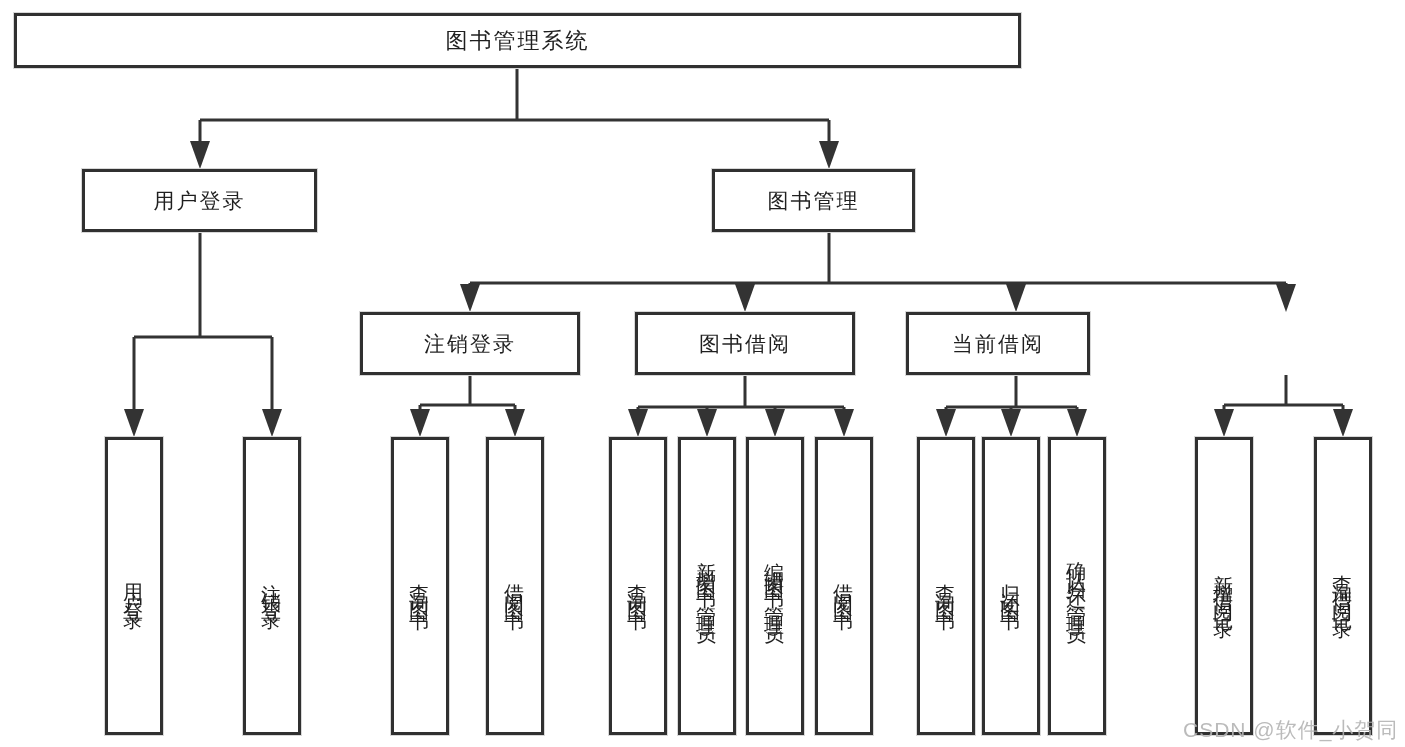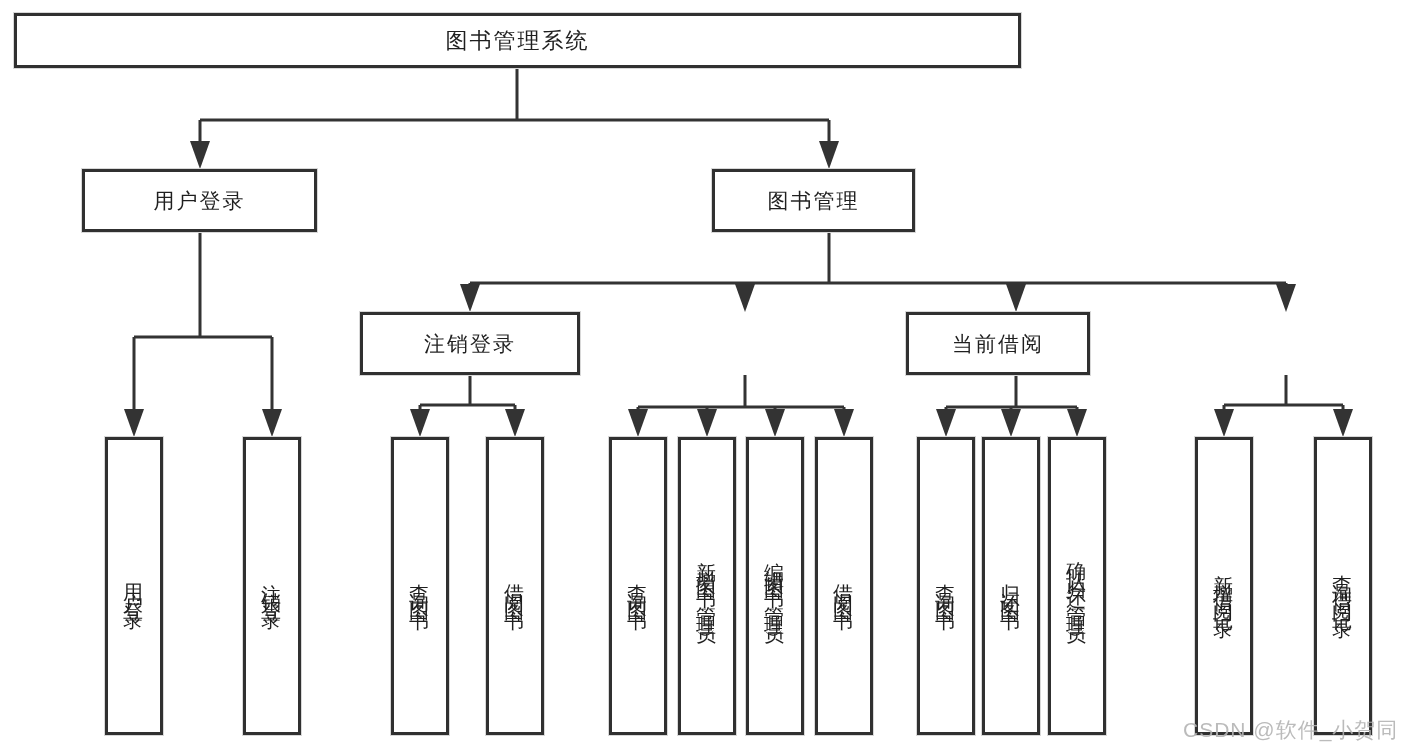--- a/index.html
+++ b/index.html
@@ -106,20 +106,21 @@
       <polygon points="1333,409 1353,409 1343,437"></polygon>
     </g>
   </svg>
 
   <div class="node h title" style="left:14px; top:13px; width:1007px; height:55px;">图书管理系统</div>
 
   <div class="node h" style="left:82px; top:169px; width:235px; height:63px;">用户登录</div>
   <div class="node h" style="left:712px; top:169px; width:203px; height:63px;">图书管理</div>
 
   <div class="node h" style="left:360px; top:312px; width:220px; height:63px;">注销登录</div>
+  <div class="node h" style="left:635px; top:312px; width:220px; height:63px;">图书借阅</div>
   <div class="node h" style="left:906px; top:312px; width:184px; height:63px;">当前借阅</div>
 
   <div class="node v" style="left:105px; top:437px; width:58px; height:298px;">用户登录</div>
   <div class="node v" style="left:243px; top:437px; width:58px; height:298px;">注销登录</div>
 
   <div class="node v" style="left:391px; top:437px; width:58px; height:298px;">查询图书</div>
   <div class="node v" style="left:486px; top:437px; width:58px; height:298px;">借阅图书</div>
 
   <div class="node v" style="left:609px; top:437px; width:58px; height:298px;">查询图书</div>
   <div class="node v" style="left:678px; top:437px; width:58px; height:298px;">新增图书（管理员）</div>

